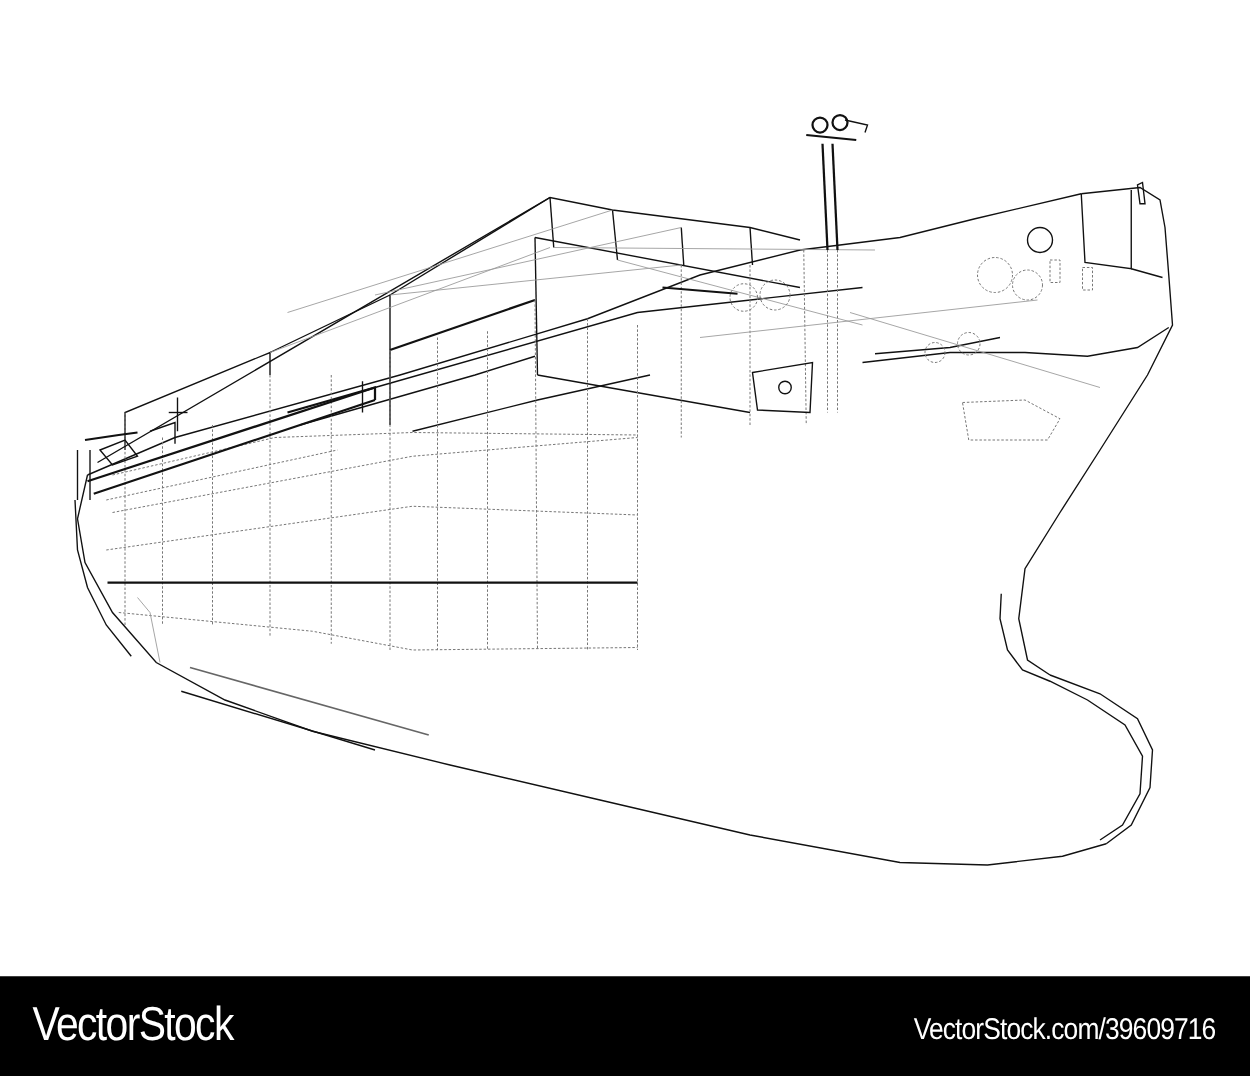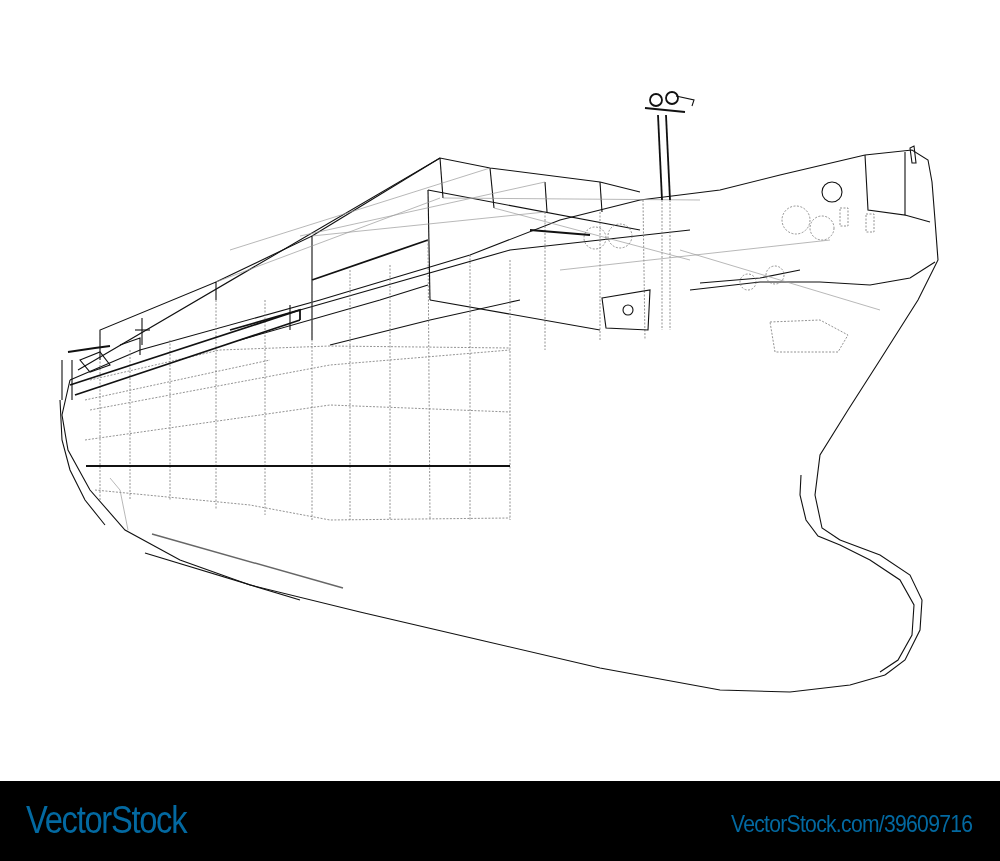--- a/index.html
+++ b/index.html
@@ -1,21 +1,21 @@
 <!DOCTYPE html>
 <html><head>
   <meta charset="utf-8">
   <style>
     html, body { margin: 0; padding: 0; background: #ffffff; }
     body { width: 1000px; height: 861px; overflow: hidden; position: relative; font-family: "Liberation Sans", sans-serif; }
     .canvas { position: absolute; left: 0; top: 0; width: 1000px; height: 781px; background: #ffffff; }
     .canvas svg { width: 1000px; height: 781px; display: block; }
     .footer {
       position: absolute; left: 0; top: 781px; width: 1000px; height: 80px;
-      background: #000000; color: #0369a1;
+      background: #000000; color: #ffffff;
     }
     .brand {
       position: absolute; left: 26px; top: 18px;
       font-family: "Liberation Sans", sans-serif; font-size: 38px; letter-spacing: -1.5px;
       transform: scaleX(0.86); transform-origin: left center;
     }
     .ref {
       position: absolute; right: 28px; top: 29px;
       font-family: "Liberation Sans", sans-serif; font-size: 24px; letter-spacing: -0.8px;
       transform: scaleX(0.88); transform-origin: right center;

